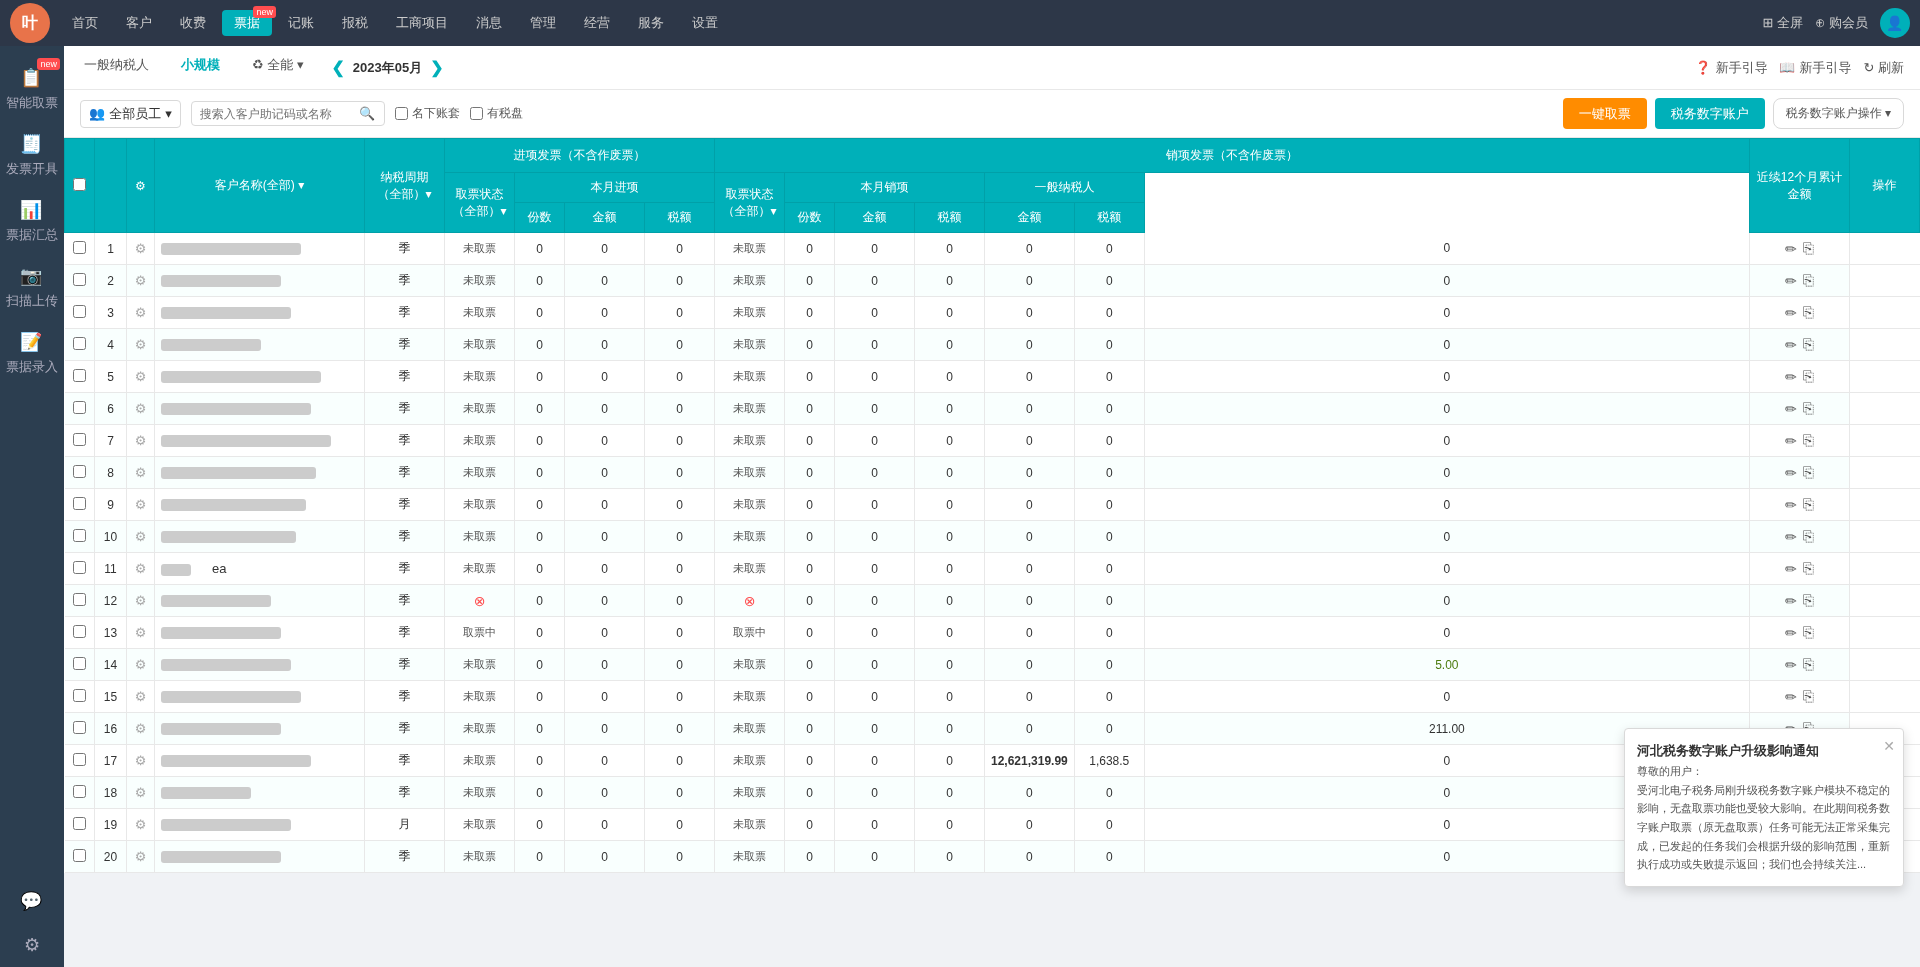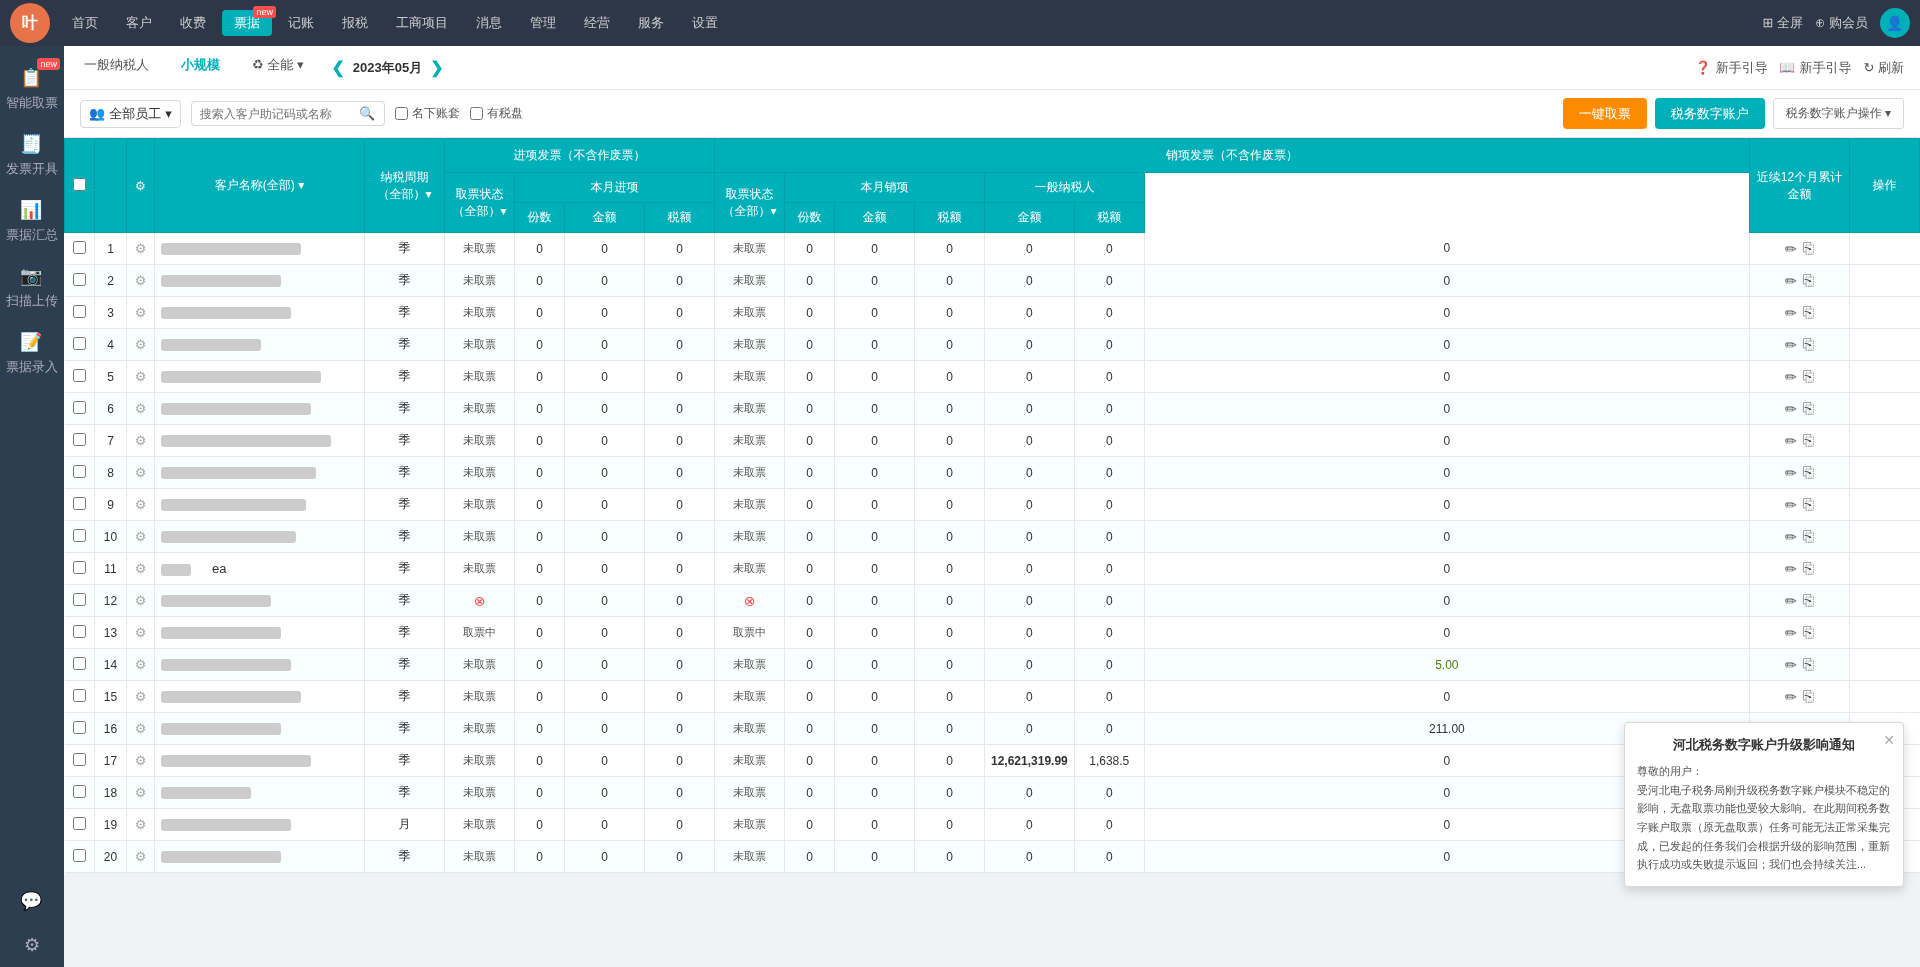--- a/index.html
+++ b/index.html
@@ -159,21 +159,21 @@
       background: #ff8c00;
       color: #fff; border: none; border-radius: 4px;
       padding: 6px 16px; cursor: pointer; font-size: 13px;
     }
     .btn-teal {
       background: #00b0b9;
       color: #fff; border: none; border-radius: 4px;
       padding: 6px 16px; cursor: pointer; font-size: 13px;
     }
     .btn-dropdown {
-      background: #fff; border: 1px solid #d9d9d9; border-radius: 3px;
+      background: #fff; border: 1px solid #d9d9d9; border-radius: 8px;
       padding: 6px 12px; cursor: pointer; font-size: 12px; color: #555;
       display: flex; align-items: center; gap: 4px;
     }
 
     
     .table-wrapper {
       flex: 1;
       overflow-y: auto;
       overflow-x: auto;
     }
@@ -267,21 +267,21 @@
       padding: 12px;
       font-size: 12px;
       color: #333;
       line-height: 1.6;
     }
     .notification-popup .close-btn {
       position: absolute; top: 6px; right: 8px;
       cursor: pointer; color: #aaa; font-size: 14px;
     }
     .notification-popup .title {
-      font-weight: bold; margin-bottom: 6px; color: #333; text-align: center;
+      font-weight: bold; color: #333;
     }
 
     
     ::-webkit-scrollbar { width: 6px; height: 6px; }
     ::-webkit-scrollbar-track { background: #f0f0f0; }
     ::-webkit-scrollbar-thumb { background: #ccc; border-radius: 3px; }
   </style>
 </head>
 <body>
 

